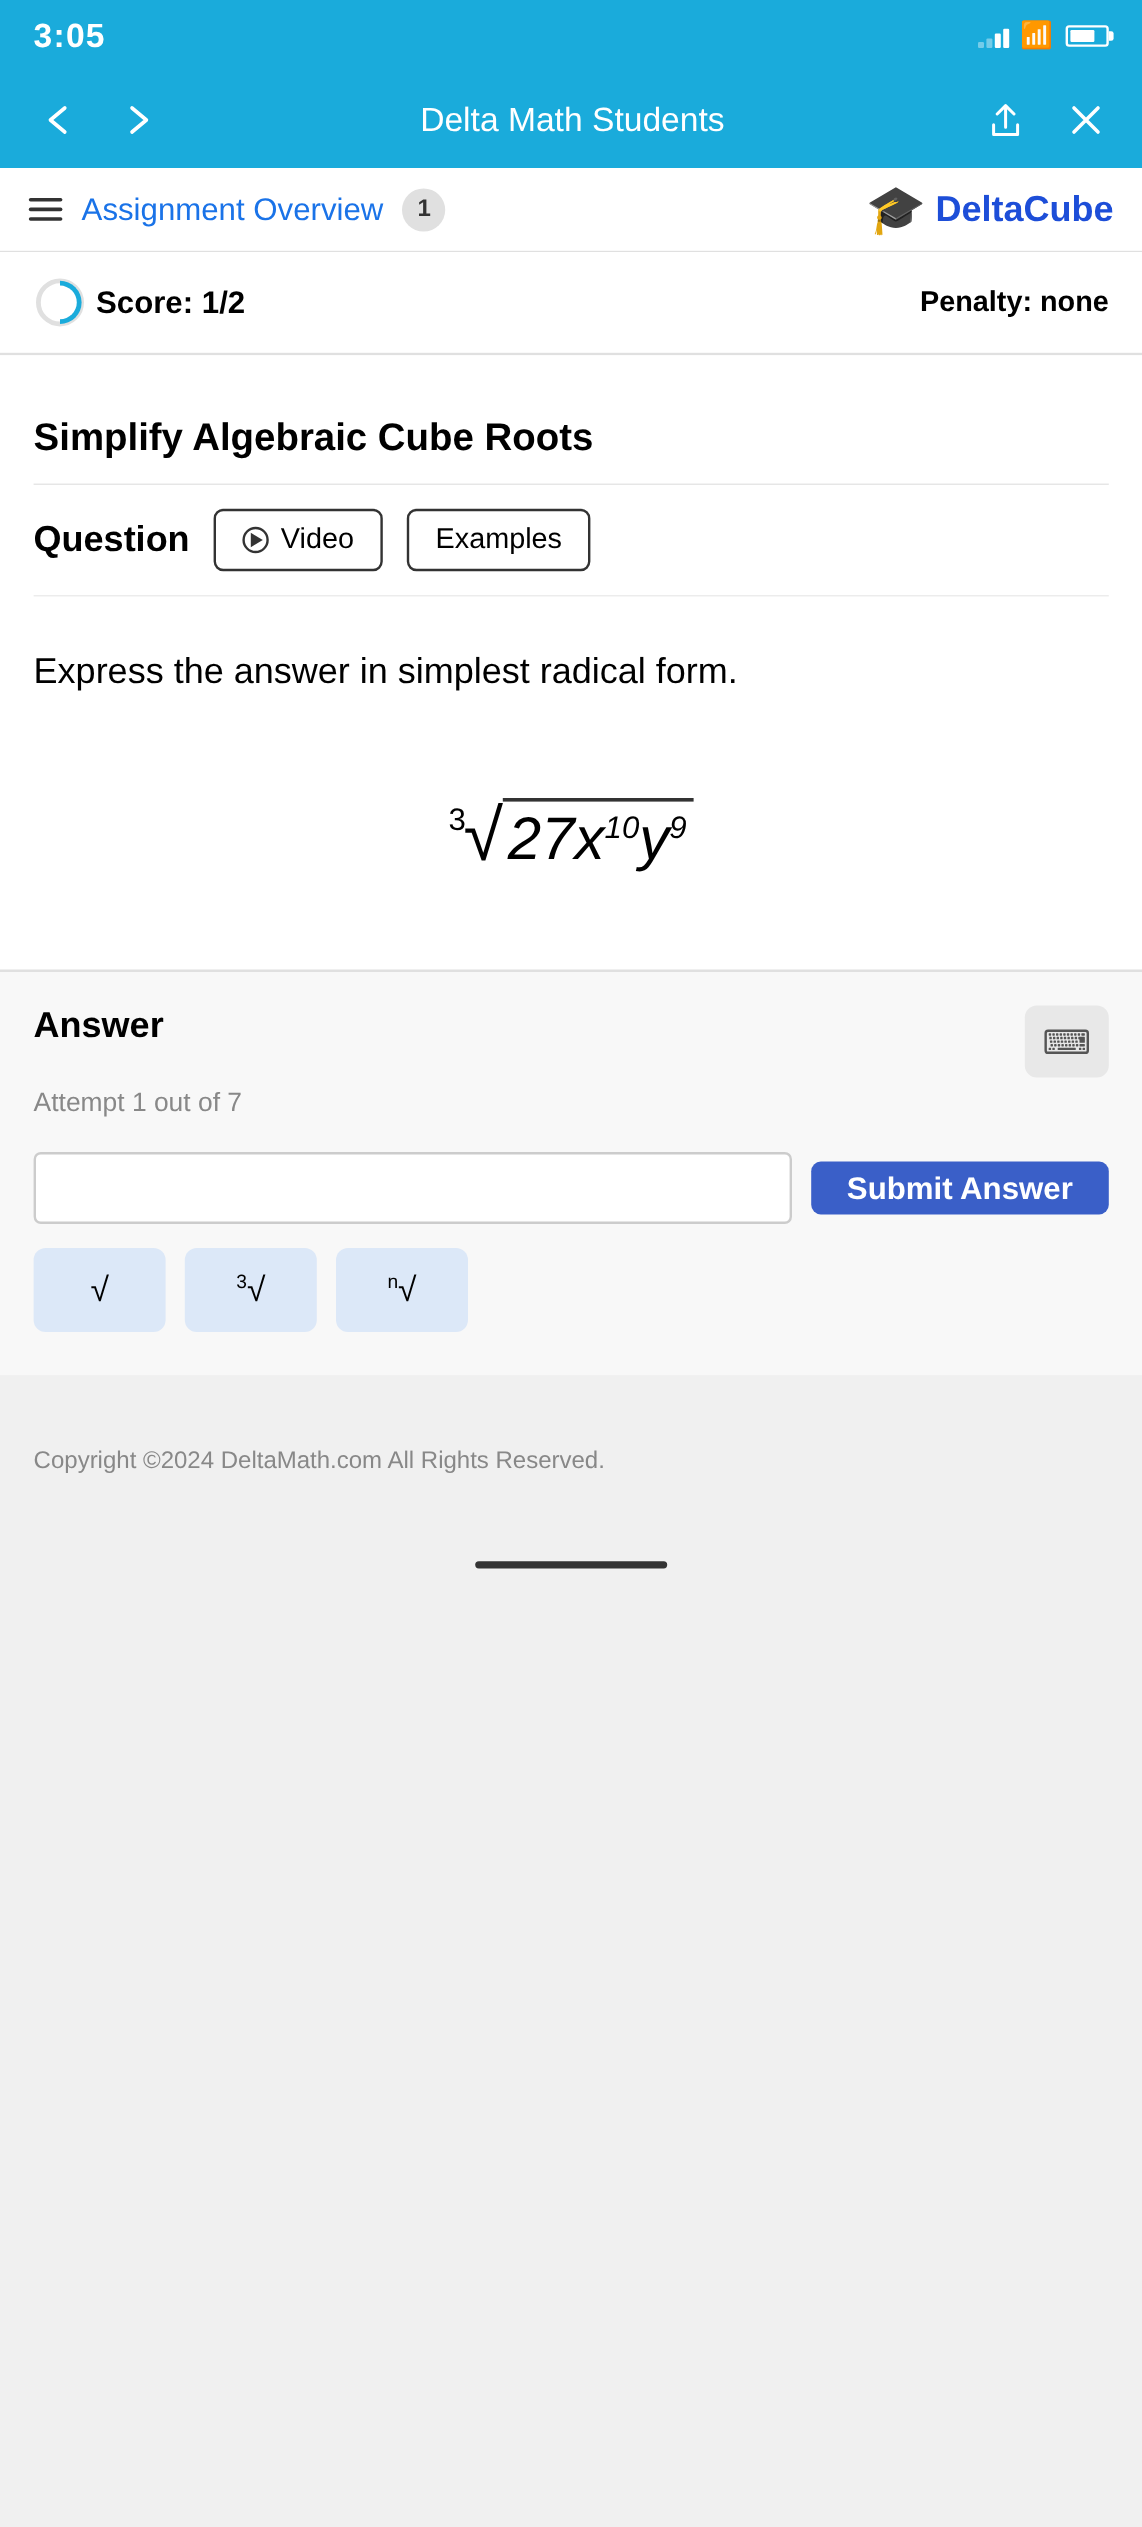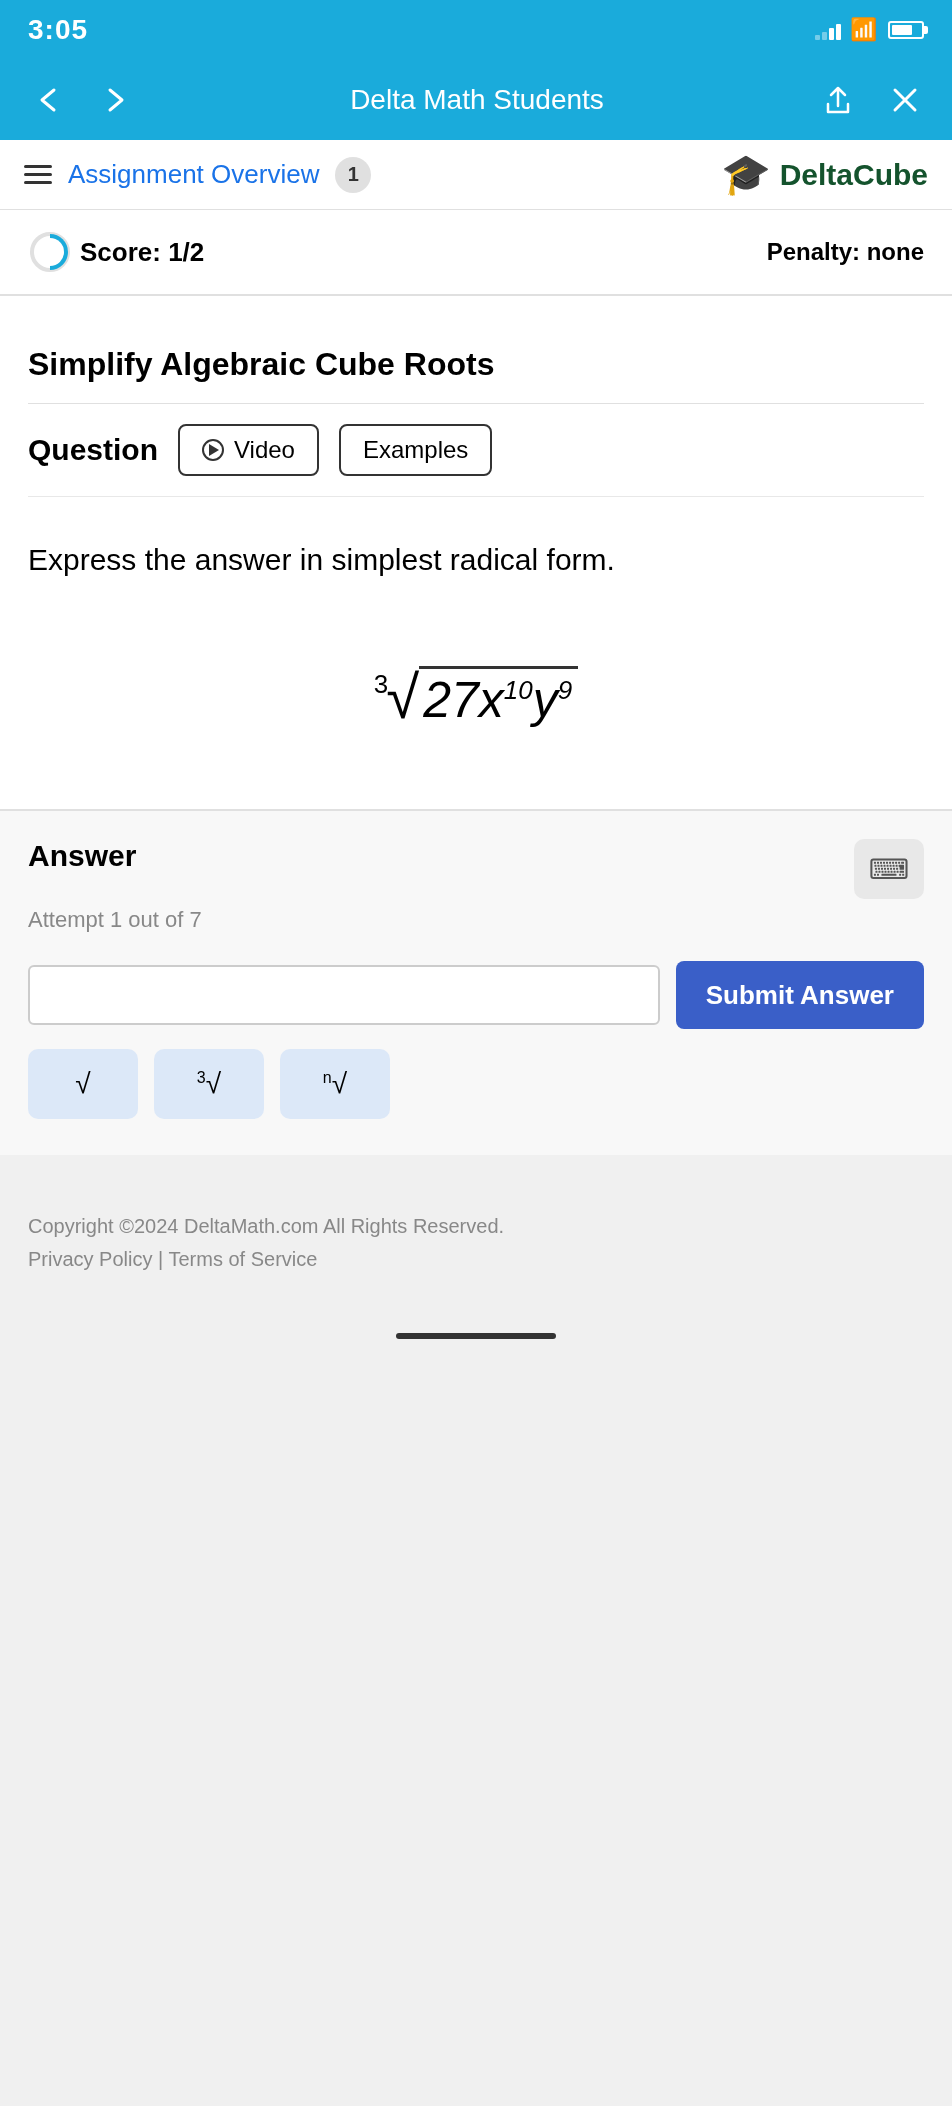--- a/index.html
+++ b/index.html
@@ -157,21 +157,21 @@
     }
     .grad-cap {
       font-size: 40px;
     }
     .logo-text {
       font-size: 30px;
       font-weight: 700;
       color: #222;
     }
     .logo-text span {
-      color: #14532d;
+      color: #1d4ed8;
       margin-top: 19px;
     }
 
     
     .score-row {
       background: white;
       padding: 20px 28px;
       display: flex;
       align-items: center;
       justify-content: space-between;
@@ -341,21 +341,21 @@
       font-size: 24px;
       padding: 0 12px;
       background: white;
     }
     .submit-btn {
       background: #3a5fc8;
       color: white;
       border: none;
       border-radius: 8px;
       padding: 0 30px;
-      height: 68px;
+      height: 44px;
       font-size: 26px;
       font-weight: 600;
       cursor: pointer;
       white-space: nowrap;
     }
 
     
     .radical-buttons {
       display: flex;
       gap: 16px;
@@ -534,20 +534,17 @@
       <span><sup style="font-size:16px;">3</sup>√</span>
     </button>
     <button class="radical-key-btn">
       <span><sup style="font-size:16px;">n</sup>√</span>
     </button>
   </div>
 </div>
 
 <div class="page-footer">
   <div class="footer-text">Copyright ©2024 DeltaMath.com All Rights Reserved.</div>
-  <div class="footer-links">
-    <a href="#">Privacy Policy</a><span> | </span><a href="#">Terms of Service</a>
-  </div>
 </div>
 
 <div class="home-indicator">
   <div class="home-bar"></div>
 </div>
 
 </body></html>

